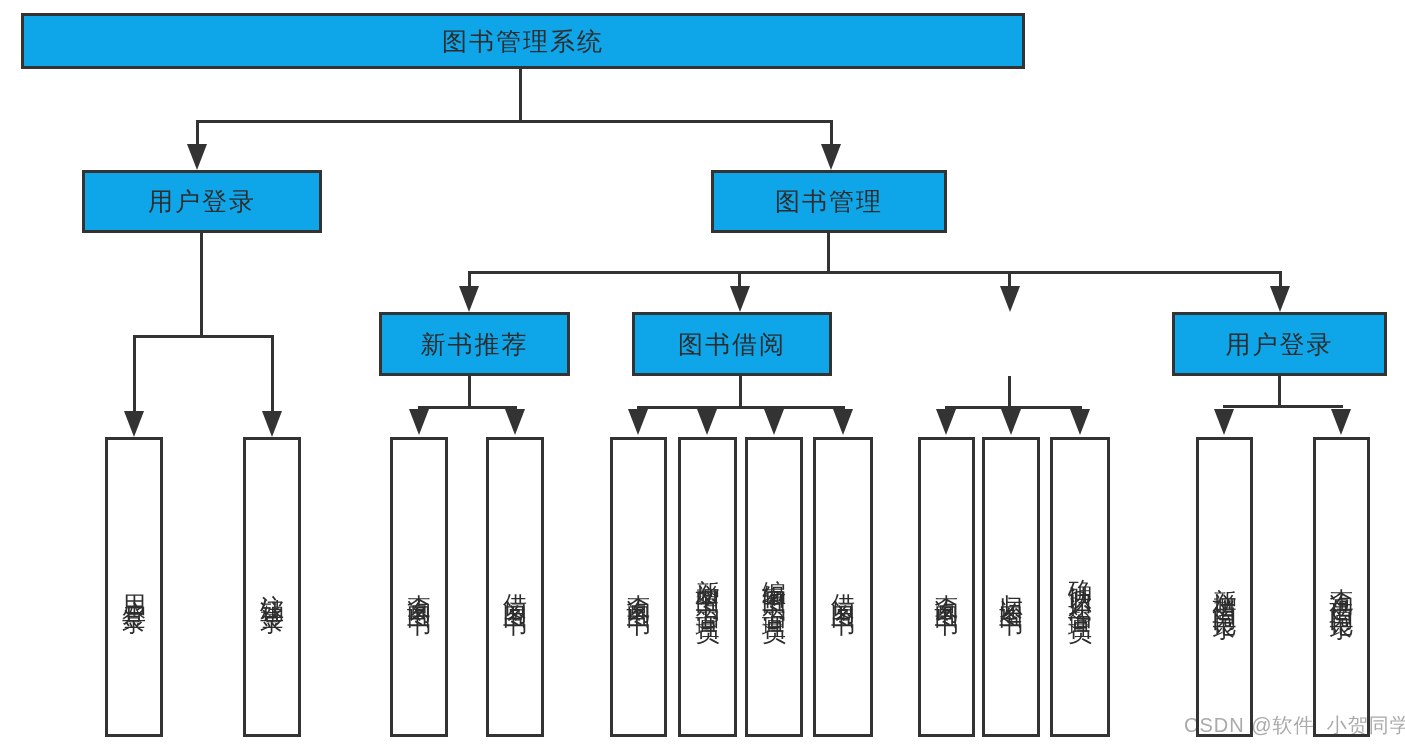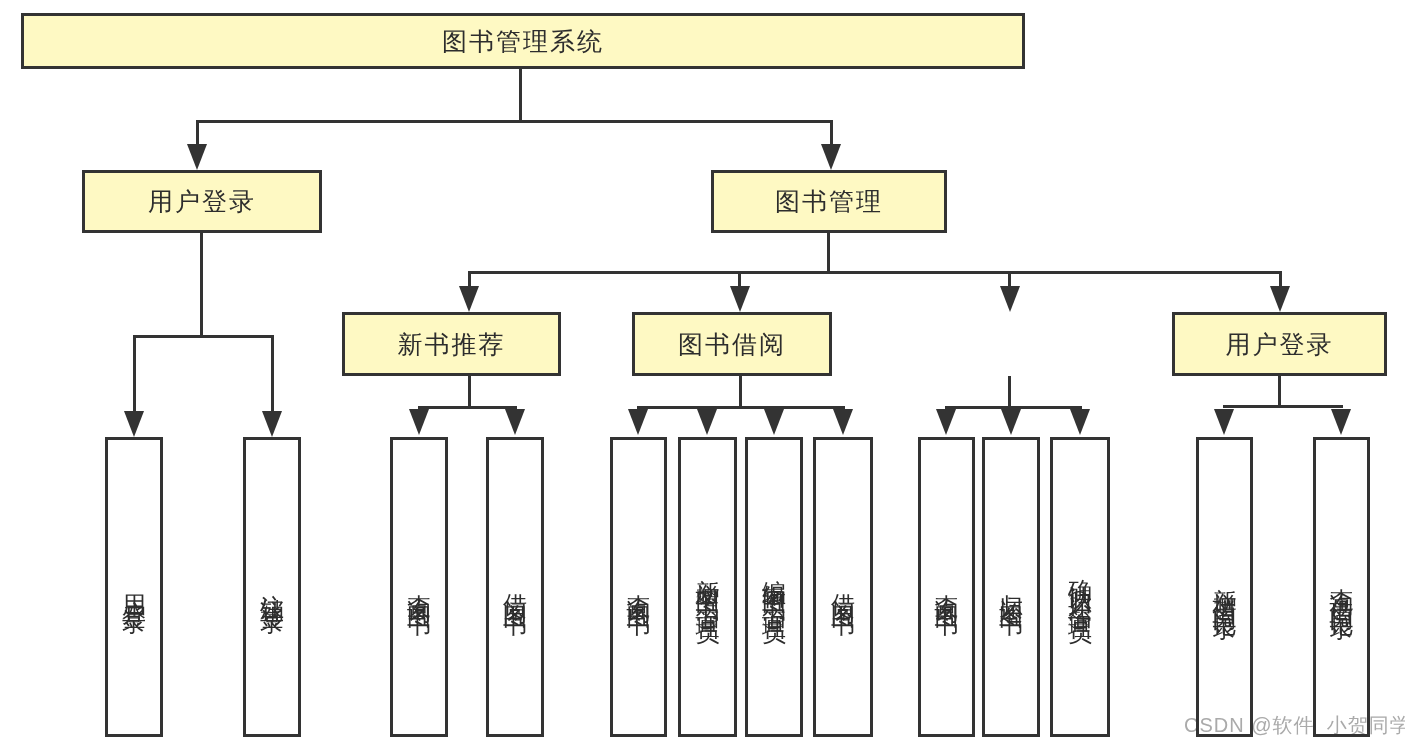--- a/index.html
+++ b/index.html
@@ -4,21 +4,21 @@
 <style>
   html,body { margin:0; padding:0; background:#fff; }
   .canvas {
     position:relative; width:1405px; height:747px; overflow:hidden;
     background:var(--background,#ffffff);
     font-family:"Liberation Sans","DejaVu Sans",sans-serif;
   }
   .box {
     position:absolute; box-sizing:border-box;
     border:3px solid var(--border,#333333);
-    background:#fef9c3;
+    background:#0ea5e9;
     display:flex; align-items:center; justify-content:center;
     color:var(--text,#2d2d2d);
   }
   .hbox { font-size:25px; letter-spacing:2px; white-space:nowrap; }
   .vbox {
     writing-mode:vertical-rl; text-orientation:mixed;
     font-size:24px; letter-spacing:6px;
     background:transparent; z-index:1;
   }
   .line  { position:absolute; background:var(--line,#333333); }
@@ -85,21 +85,21 @@
   <div class="line" style="left:1278px; top:376px; width:3px; height:29px;"></div>
   <div class="line" style="left:1223px; top:405px; width:120px; height:3px;"></div>
   <div class="arrow" style="left:1214px; top:409px;"></div>
   <div class="arrow" style="left:1331px; top:409px;"></div>
 
   <div class="box hbox" style="left:21px; top:13px; width:1004px; height:56px;">图书管理系统</div>
 
   <div class="box hbox" style="left:82px; top:170px; width:240px; height:63px;">用户登录</div>
   <div class="box hbox" style="left:711px; top:170px; width:236px; height:63px;">图书管理</div>
 
-  <div class="box hbox" style="left:342px; top:312px; width:219px; height:64px;">新书推荐</div>
+  <div class="box hbox" style="left:379px; top:312px; width:191px; height:64px;">新书推荐</div>
   <div class="box hbox" style="left:632px; top:312px; width:200px; height:64px;">图书借阅</div>
   <div class="box hbox" style="left:1172px; top:312px; width:215px; height:64px;">用户登录</div>
 
   <div class="box vbox" style="left:105px; top:437px; width:58px; height:300px;">用户登录</div>
   <div class="box vbox" style="left:243px; top:437px; width:58px; height:300px;">注销登录</div>
 
   <div class="box vbox" style="left:390px; top:437px; width:58px; height:300px;">查询图书</div>
   <div class="box vbox" style="left:486px; top:437px; width:58px; height:300px;">借阅图书</div>
 
   <div class="box vbox" style="left:610px; top:437px; width:57px; height:300px;">查询图书</div>

